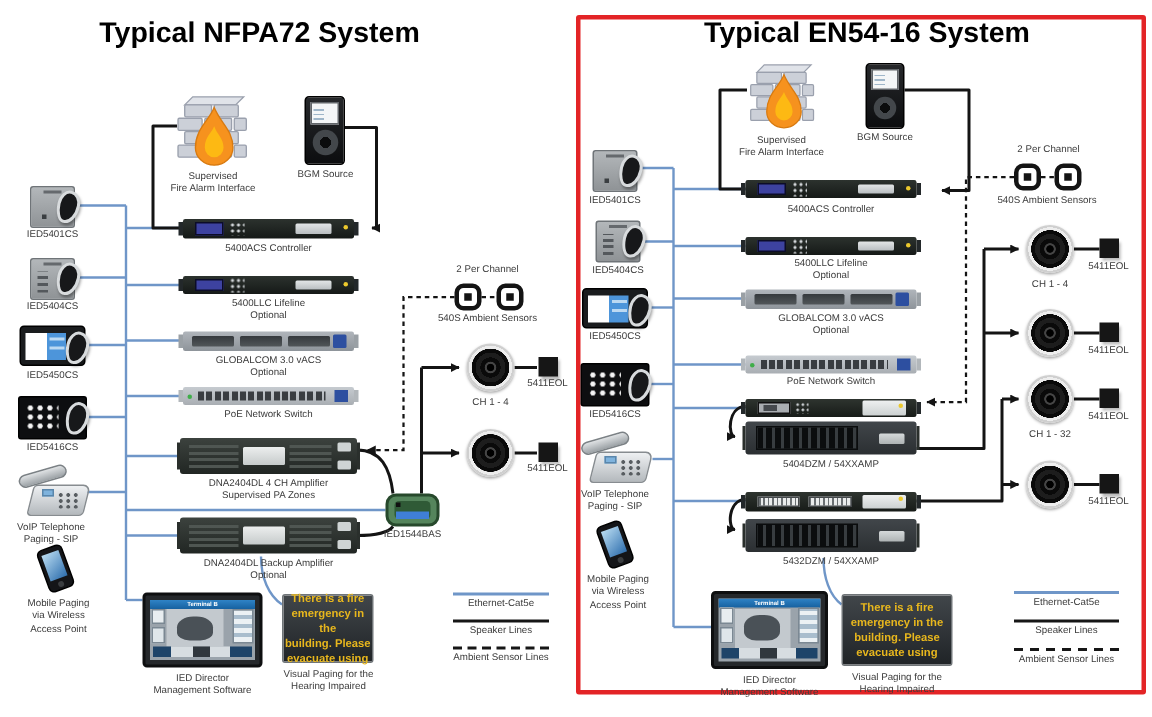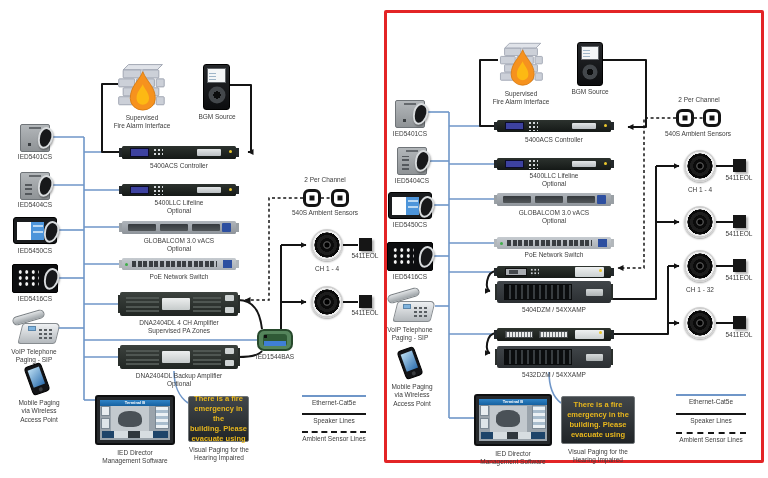--- a/index.html
+++ b/index.html
@@ -165,20 +165,21 @@
         <path d="M716,323 H733"></path>
     </g>
     <g stroke="#141414" stroke-width="1.5" stroke-dasharray="3 2.6">
       <path d="M321,198 H331"></path>
       <path d="M303,198 H269 V300 H245" marker-end="url(#ab)"></path>
       <path d="M694,118 H703"></path>
       <path d="M676,118 H644 V268 H618" marker-end="url(#ab)"></path>
     </g>
   </svg>
 
+  <div class="ptitle" style="left:63px;top:12px;width:220px">Typical NFPA72 System</div>
 
   <svg style="position:absolute;left:116px;top:58px" width="50" height="56" viewBox="0 0 56 60">
     <polygon points="8,12 14,6 52,6 46,12" fill="#e0e3e9" stroke="#9aa0ad"></polygon>
     <g fill="#ccd0d8" stroke="#9aa0ad">
       <rect x="8" y="12" width="20" height="9" rx="1"></rect>
         <rect x="30" y="12" width="18" height="9" rx="1"></rect>
       <rect x="3" y="22" width="18" height="9" rx="1"></rect>
         <rect x="23" y="22" width="20" height="9" rx="1"></rect>
         <rect x="45" y="22" width="9" height="9" rx="1"></rect>
       <rect x="8" y="32" width="20" height="9" rx="1"></rect>
@@ -339,20 +340,21 @@
   <div class="lbl" style="left:177px;top:446px;width:84px">Visual Paging for the
 Hearing Impaired</div>
 
   <div class="leg-line eth" style="left:302px;top:395px;width:64px"></div>
   <div class="lbl" style="left:292px;top:399px;width:84px">Ethernet-Cat5e</div>
   <div class="leg-line" style="left:302px;top:413px;width:64px"></div>
   <div class="lbl" style="left:292px;top:417px;width:84px">Speaker Lines</div>
   <div class="leg-line amb" style="left:302px;top:431px;width:64px"></div>
   <div class="lbl" style="left:292px;top:435px;width:84px">Ambient Sensor Lines</div>
 
+  <div class="ptitle" style="left:428px;top:12px;width:300px">Typical EN54-16 System</div>
 
   <svg style="position:absolute;left:498px;top:38px" width="46" height="50" viewBox="0 0 56 60">
     <polygon points="8,12 14,6 52,6 46,12" fill="#e0e3e9" stroke="#9aa0ad"></polygon>
     <g fill="#ccd0d8" stroke="#9aa0ad">
       <rect x="8" y="12" width="20" height="9" rx="1"></rect>
         <rect x="30" y="12" width="18" height="9" rx="1"></rect>
       <rect x="3" y="22" width="18" height="9" rx="1"></rect>
         <rect x="23" y="22" width="20" height="9" rx="1"></rect>
         <rect x="45" y="22" width="9" height="9" rx="1"></rect>
       <rect x="8" y="32" width="20" height="9" rx="1"></rect>

